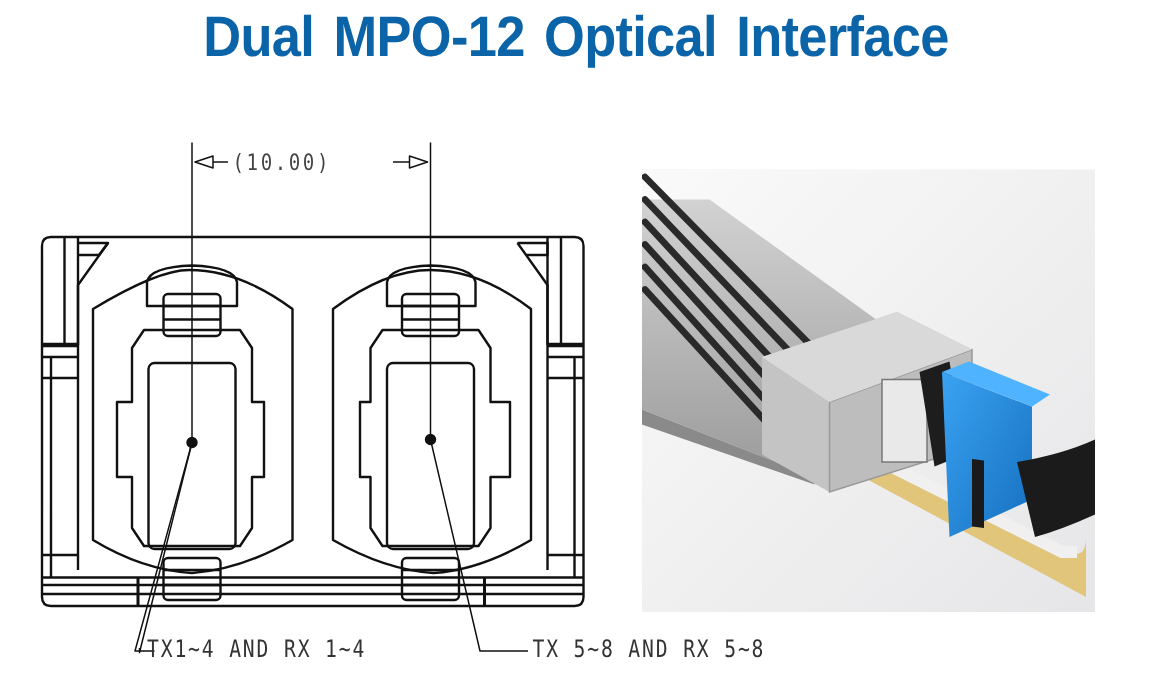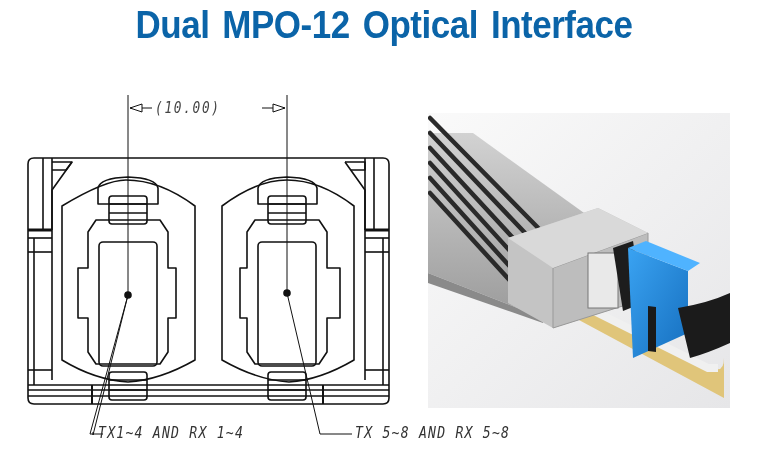--- a/index.html
+++ b/index.html
@@ -5,21 +5,21 @@
     html, body { margin: 0; padding: 0; background: #ffffff; }
     body { width: 768px; height: 453px; position: relative; overflow: hidden;
            font-family: "Liberation Sans", sans-serif; }
     .title {
       position: absolute; left: 0; top: 4px; width: 768px; text-align: center;
       font-family: "Liberation Sans", sans-serif; font-weight: bold;
       font-size: 38px; letter-spacing: -0.5px; color: #0b64a8;
       transform: scaleX(0.92); transform-origin: center;
       word-spacing: 4px;
     }
-    .drawing { position: absolute; left: 0; top: 80px; width: 410px; height: 373px; font-style: italic; }
+    .drawing { position: absolute; left: 0; top: 80px; width: 410px; height: 373px; }
     .drawing svg { position: absolute; left: 0; top: 0; }
     .dim-label, .callout-label {
       position: absolute; font-family: "DejaVu Sans Mono", monospace;
       color: #444; white-space: nowrap;
     }
     .dim-label { left: 155px; top: 19px; font-size: 15px; letter-spacing: 2px;
                  transform: scaleX(0.85); transform-origin: left; }
     .callout-label { font-size: 16px; letter-spacing: 1.5px; top: 343px;
                      transform: scaleX(0.82); transform-origin: left; color: #333; }
     .callout-1 { left: 98px; }

